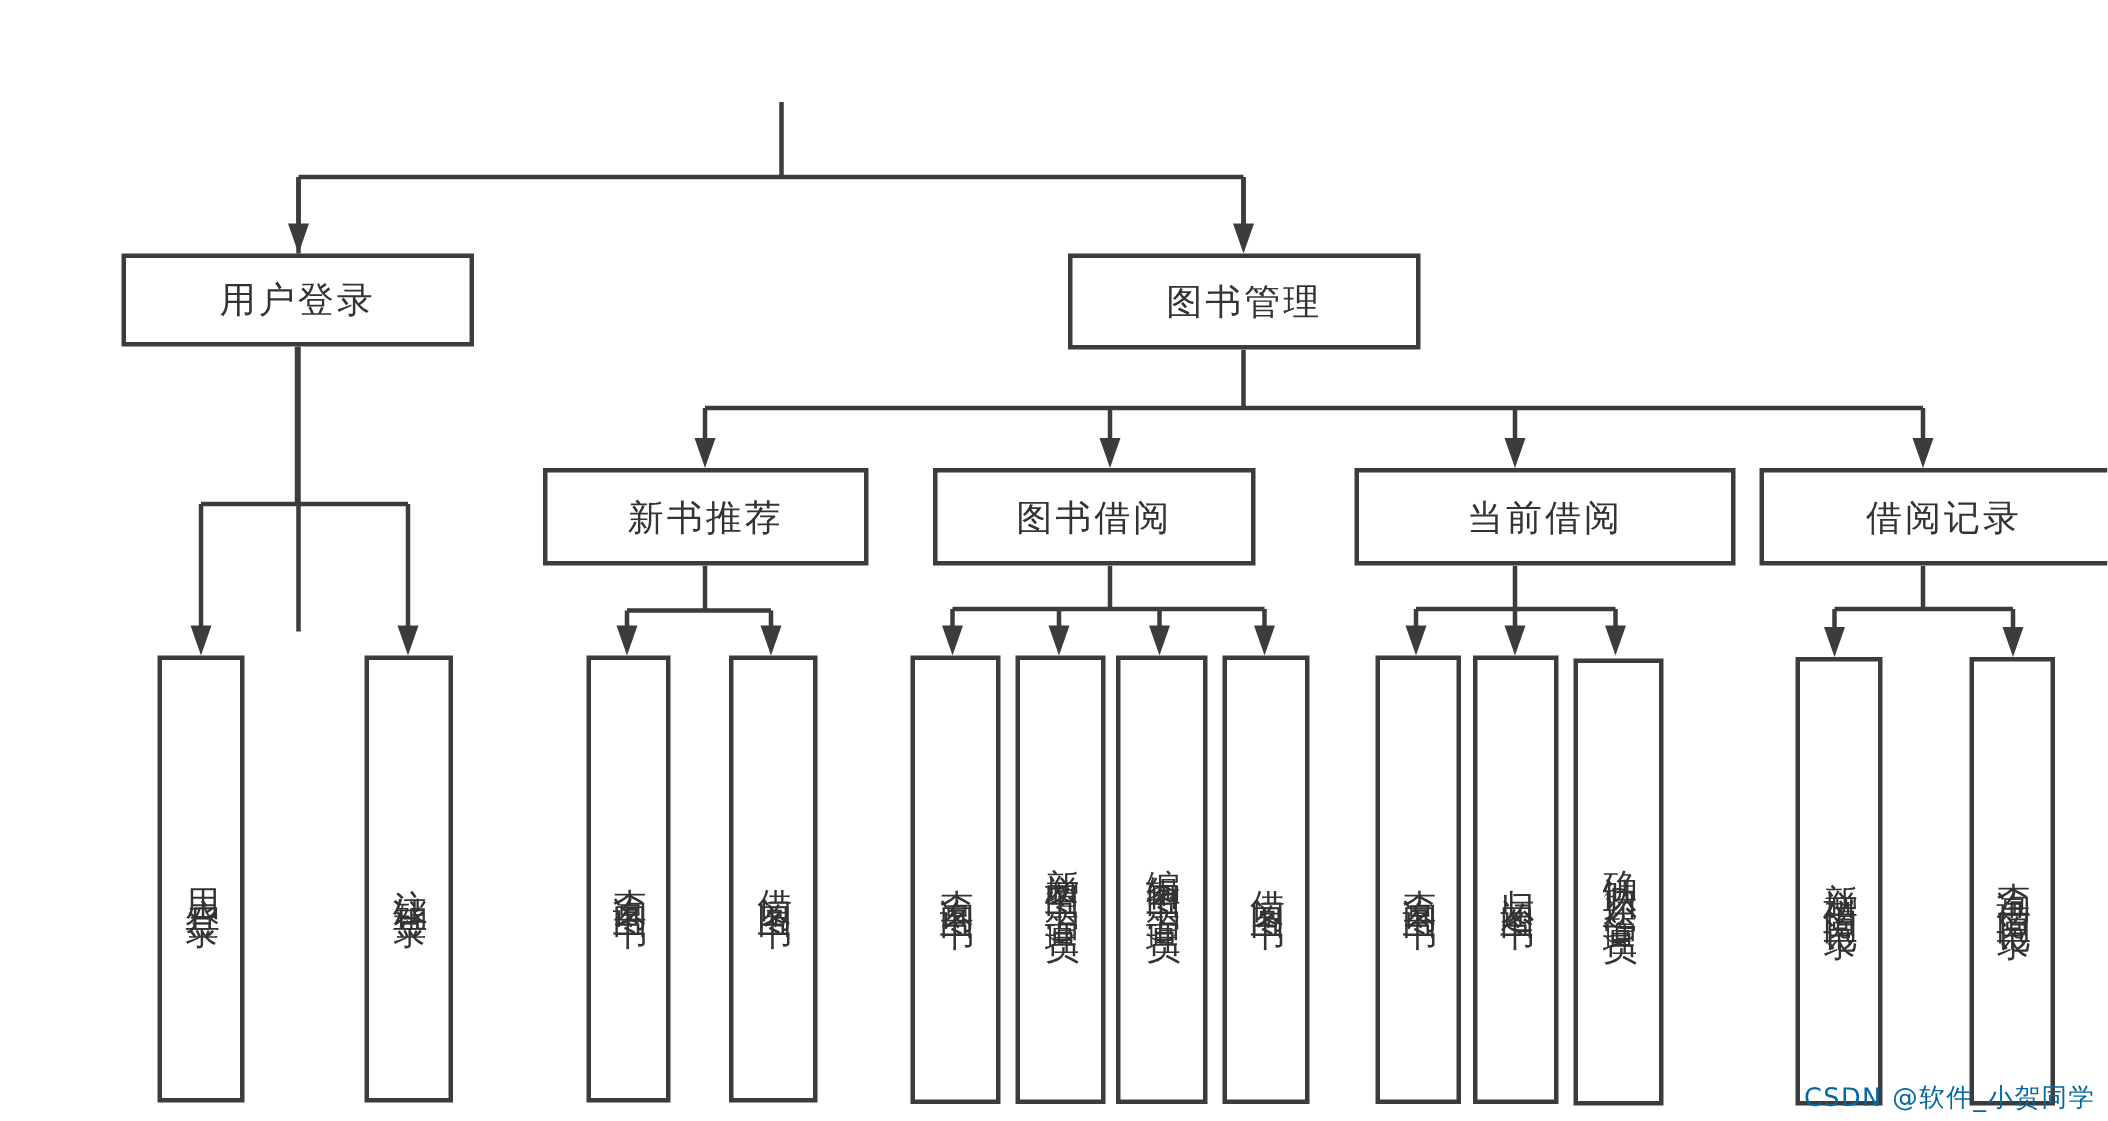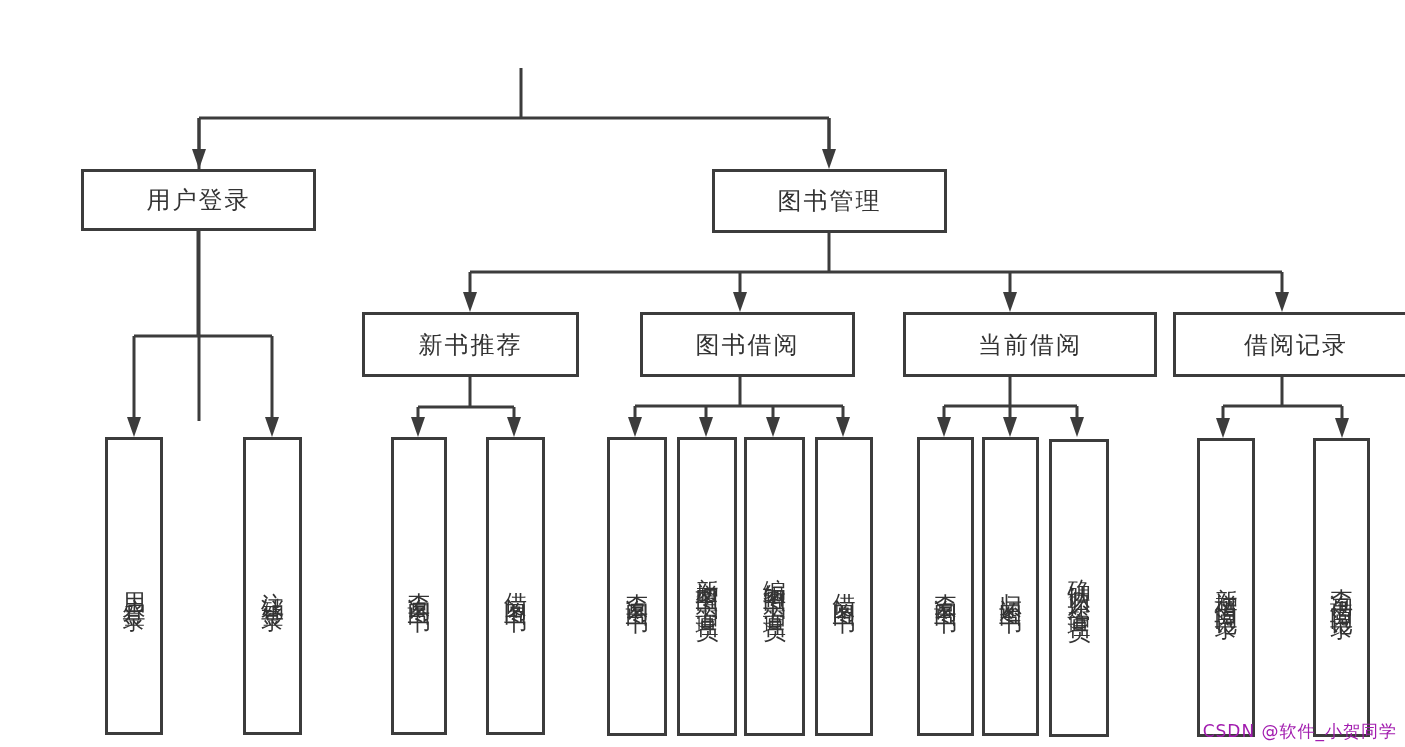--- a/index.html
+++ b/index.html
@@ -43,21 +43,21 @@
     letter-spacing: 6px;
     line-height: 1;
     white-space: nowrap;
   }
   .watermark {
     position: absolute;
     right: 8px;
     bottom: 4px;
     font-size: 17px;
     letter-spacing: 1px;
-    color: #a21caf;
+    color: #0369a1;
     white-space: nowrap;
   }
 </style>
 </head>
 <body>
 
 <div class="canvas">
 
   <svg class="wires" width="1405" height="747" viewBox="0 0 1405 747">
     <g stroke="#3c3c3c" stroke-width="3" fill="none">
@@ -101,21 +101,21 @@
   <div class="node hbox" style="left:81px; top:169px; width:235px; height:62px">
     <span class="lbl">用户登录</span>
   </div>
   <div class="node hbox" style="left:362px; top:312px; width:217px; height:65px">
     <span class="lbl">新书推荐</span>
   </div>
 
   <div class="node hbox" style="left:712px; top:169px; width:235px; height:64px">
     <span class="lbl">图书管理</span>
   </div>
-  <div class="node hbox" style="left:640px; top:312px; width:215px; height:65px">
+  <div class="node hbox" style="left:622px; top:312px; width:215px; height:65px">
     <span class="lbl">图书借阅</span>
   </div>
   <div class="node hbox" style="left:903px; top:312px; width:254px; height:65px">
     <span class="lbl">当前借阅</span>
   </div>
   <div class="node hbox" style="left:1173px; top:312px; width:246px; height:65px">
     <span class="lbl">借阅记录</span>
   </div>
 
   <div class="node vbox" style="left:105px; top:437px; width:58px; height:298px">

